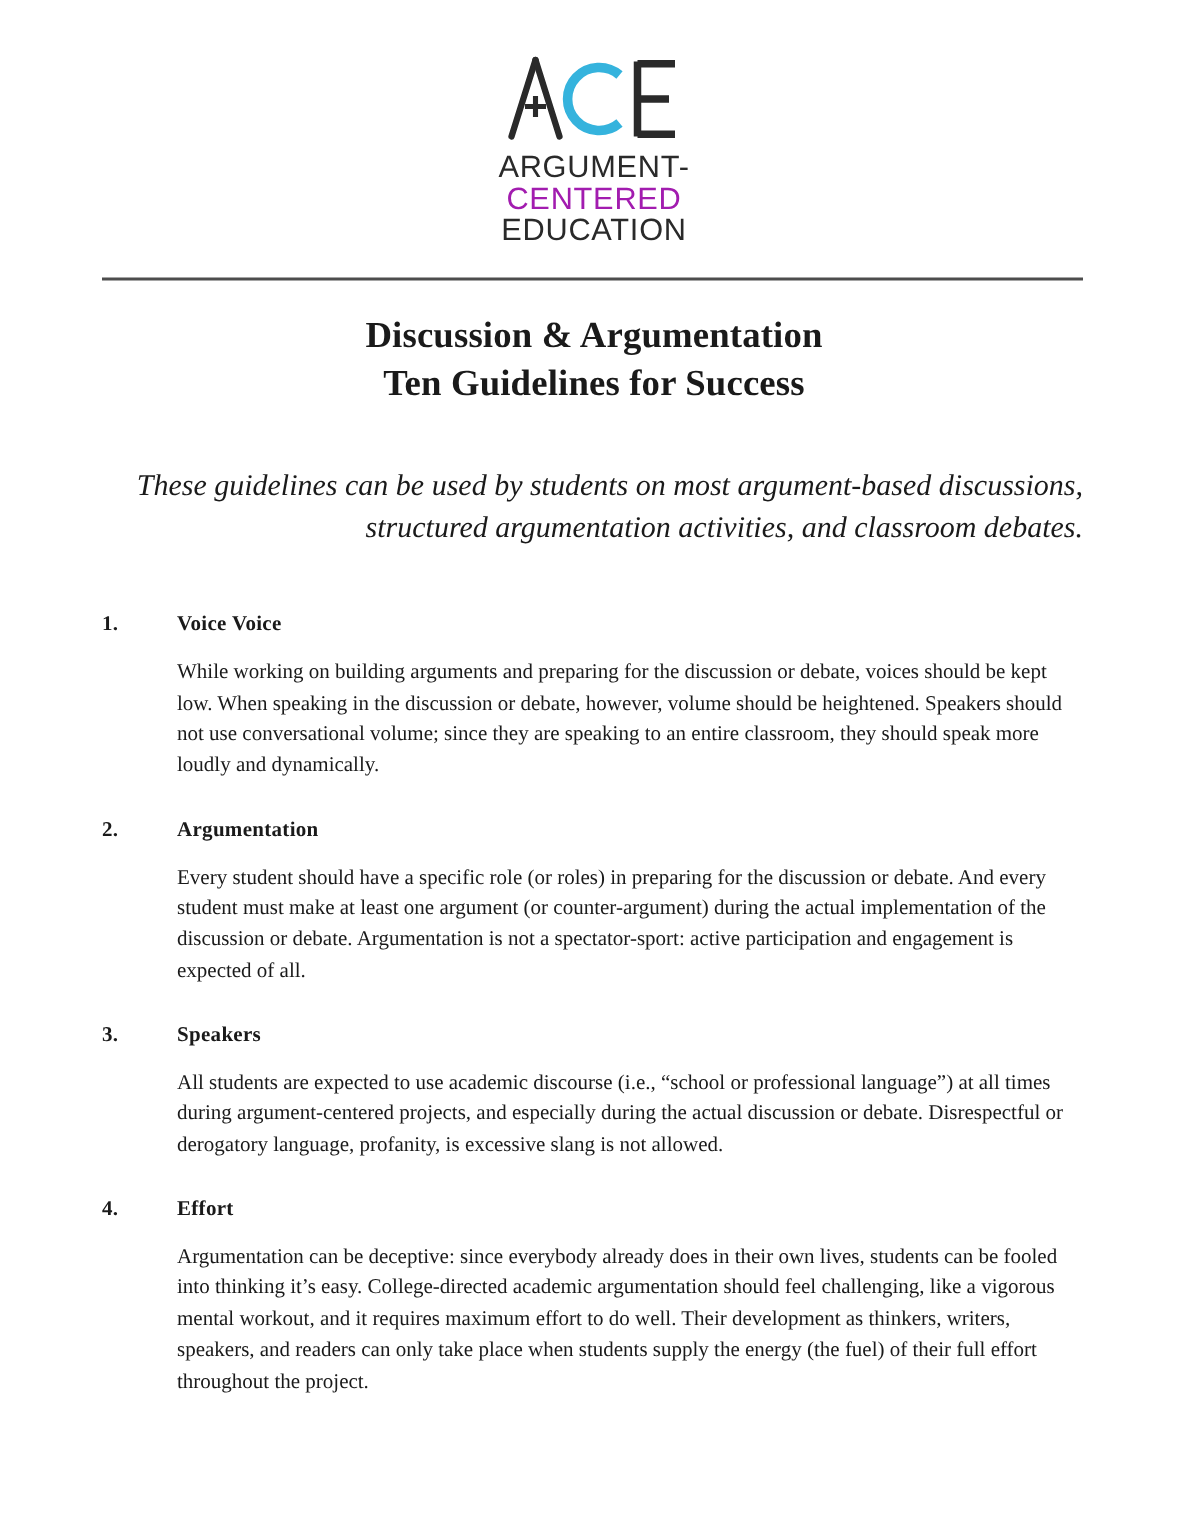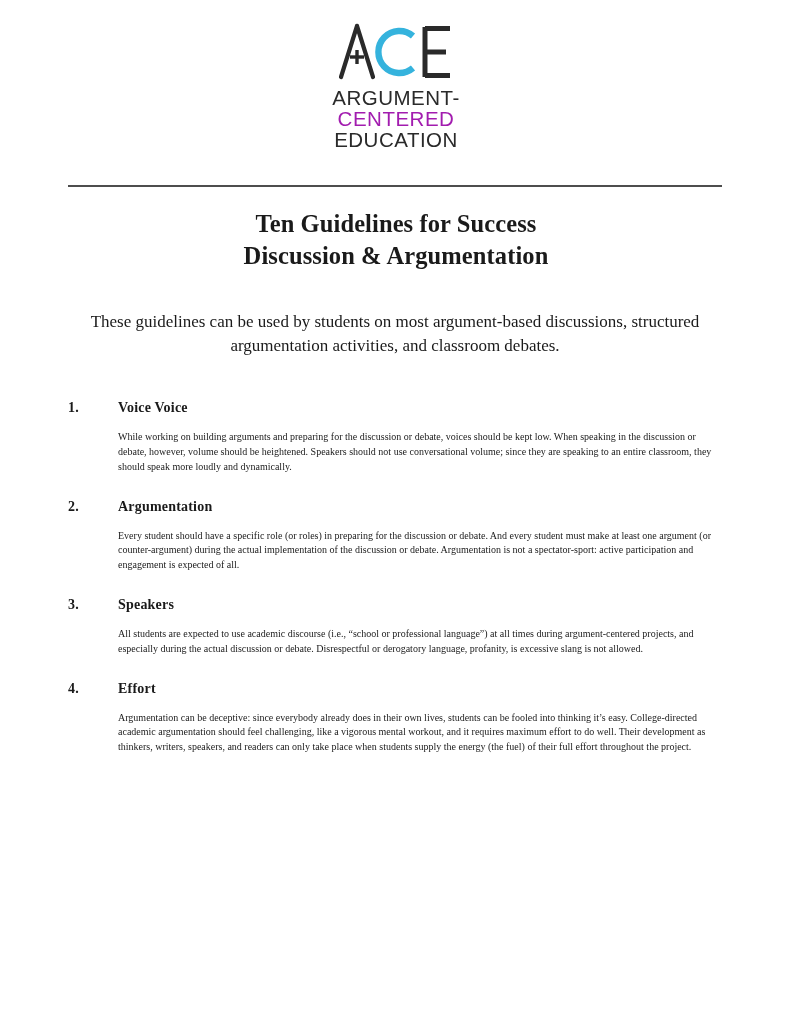--- a/index.html
+++ b/index.html
@@ -19,21 +19,21 @@
   .page {
     width: 792px;
     height: 1024px;
     box-sizing: border-box;
     background: #ffffff;
     position: relative;
   }
 
   
   .logo-block {
-    padding-top: 20px;
+    padding-top: 34px;
     display: flex;
     flex-direction: column;
     align-items: center;
   }
   .logo-mark {
     display: block;
   }
   .logo-wordmark {
     font-family: "Liberation Sans", "DejaVu Sans", sans-serif;
     text-align: center;
@@ -74,24 +74,25 @@
 
   
   .content {
     position: absolute;
     left: 68px;
     top: 310px;
     width: 654px;
   }
 
   .intro {
-    font-size: 17px;
+    font-size: 20px;
     line-height: 1.42;
     margin: 0 0 0 0;
-    text-align: center;
+    text-align: right;
+    font-style: italic;
   }
 
   .guidelines {
     margin-top: 42px;
   }
 
   .item {
     margin-bottom: 13px;
   }
   .item-head {
@@ -104,21 +105,21 @@
   .item-num {
     width: 50px;
     flex: 0 0 50px;
     font-weight: bold;
   }
   .item-title {
     font-weight: bold;
   }
   .item-body {
     margin: 14px 0 0 50px;
-    font-size: 10px;
+    font-size: 14px;
     line-height: 1.48;
     text-align: left;
   }
   .sp-1 { margin-bottom: 24px; }
   .sp-2 { margin-bottom: 24px; }
   .sp-3 { margin-bottom: 24px; }
   .sp-4 { margin-bottom: 0; }
 </style>
 </head>
 <body>
@@ -144,22 +145,22 @@
     <div class="logo-wordmark">
       <div class="wm-dark">ARGUMENT-</div>
       <div class="wm-cyan">CENTERED</div>
       <div class="wm-dark">EDUCATION</div>
     </div>
   </div>
 
   <div class="divider"></div>
 
   <div class="doc-title">
+    <span class="tl">Discussion &amp; Argumentation</span>
     <span class="tl">Ten Guidelines for Success</span>
-    <span class="tl">Discussion &amp; Argumentation</span>
   </div>
 
   <div class="content">
 
     <p class="intro">These guidelines can be used by students on most argument-based discussions, structured argumentation activities, and classroom debates.</p>
 
     <div class="guidelines">
 
       <div class="item sp-1">
         <div class="item-head">

